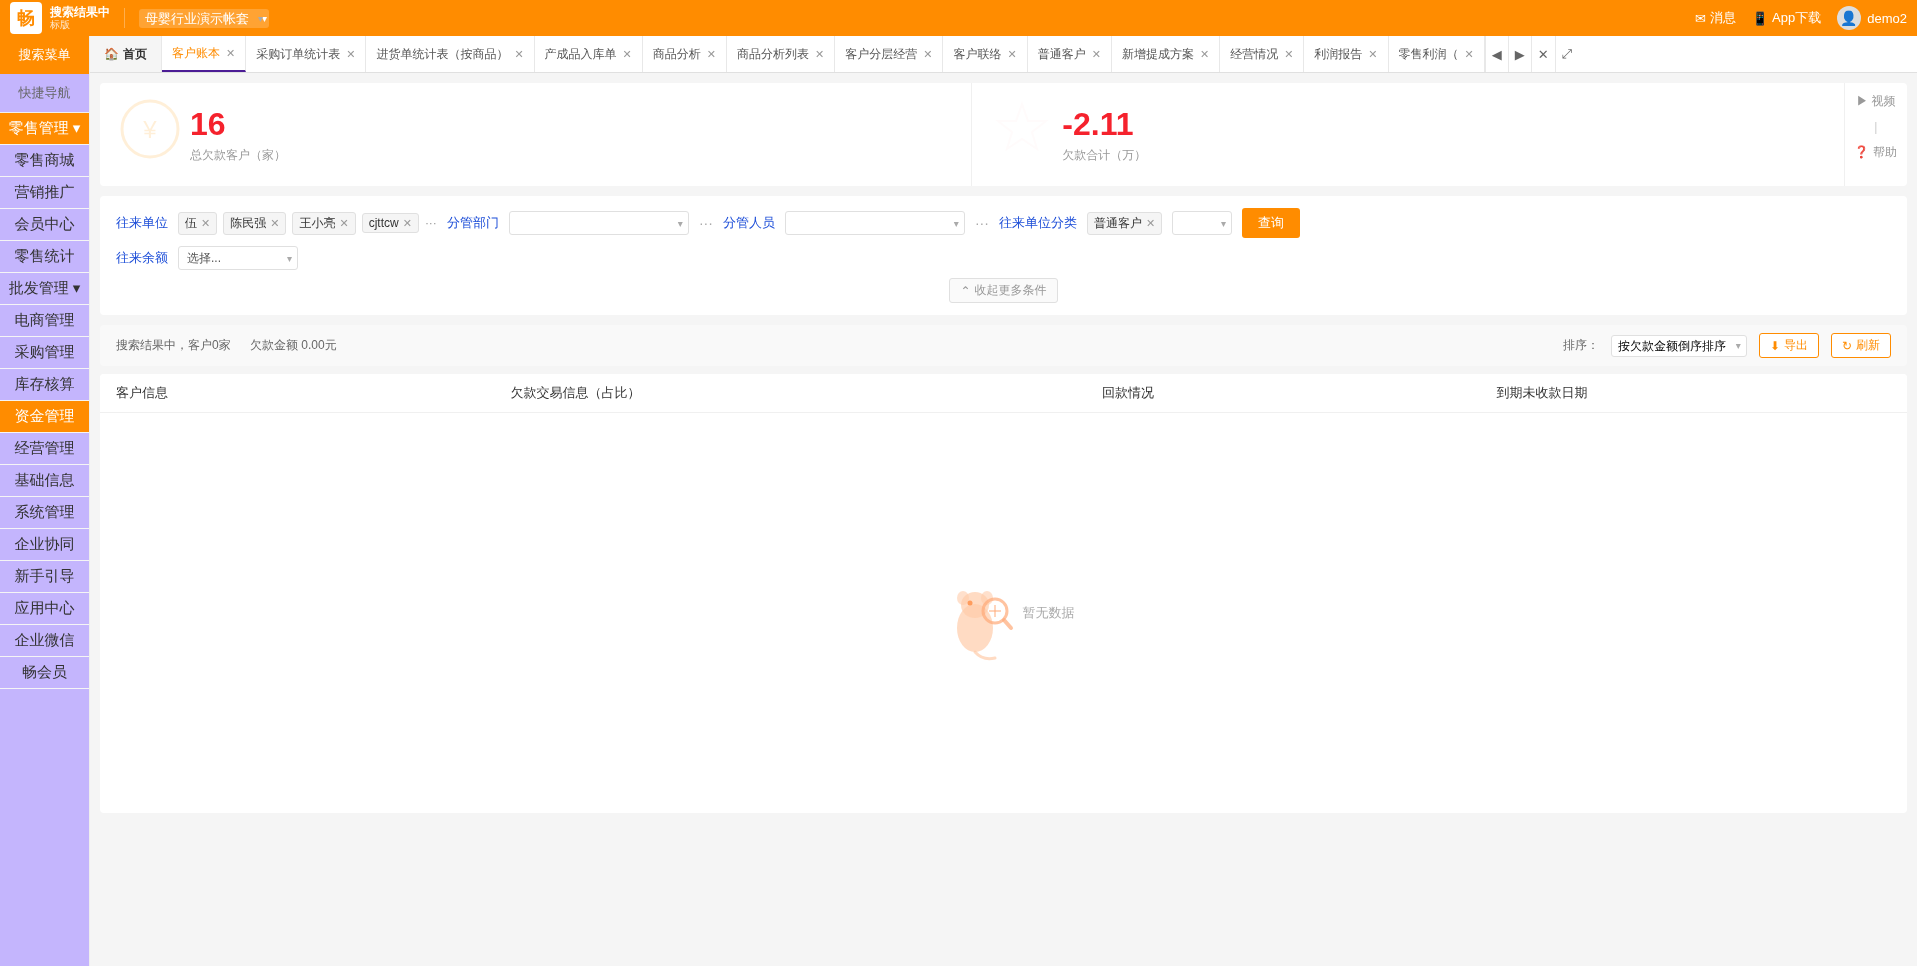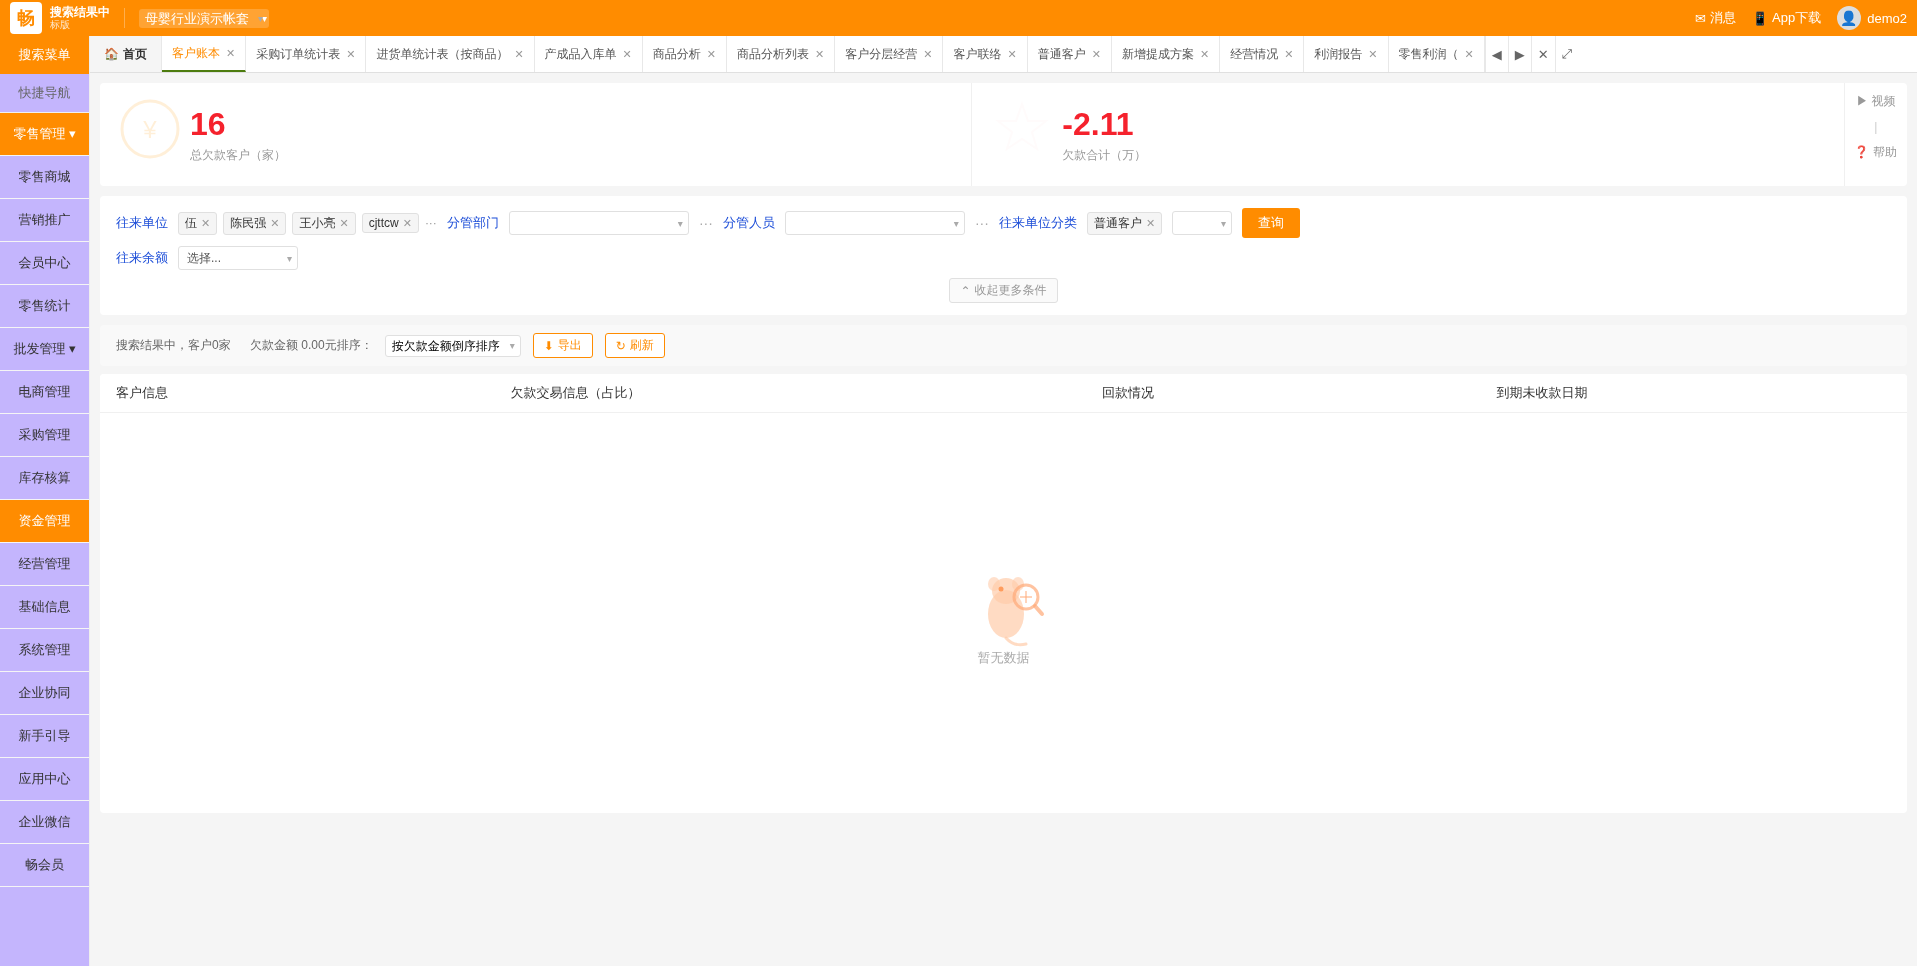--- a/index.html
+++ b/index.html
@@ -15,30 +15,30 @@
     .top-bar-right span { cursor: pointer; display: flex; align-items: center; gap: 4px; }
     .avatar { width: 24px; height: 24px; border-radius: 50%; background: #ddd; overflow: hidden; display: flex; align-items: center; justify-content: center; font-size: 11px; color: #666; }
 
     
     .main-layout { display: flex; flex: 1; overflow: hidden; }
 
     
     .sidebar { width: 90px; background: #c4b5fd; display: flex; flex-direction: column; flex-shrink: 0; border-right: 1px solid #eee; overflow-y: auto; }
     .sidebar-search { background: #ff8c00; color: #fff; text-align: center; padding: 10px 0; font-size: 13px; cursor: pointer; }
     .sidebar-nav { color: #666; text-align: center; padding: 10px 0; font-size: 13px; cursor: pointer; border-bottom: 1px solid #f0f0f0; }
-    .sidebar-item { color: #333; text-align: center; padding: 12px 0; font-size: 13px; cursor: pointer; border-bottom: 1px solid #f5f5f5; }
+    .sidebar-item { color: #333; text-align: center; padding: 6px 0; font-size: 15px; cursor: pointer; border-bottom: 1px solid #f5f5f5; }
     .sidebar-item.active { background: #ff8c00; color: #fff; }
 
     
     .content-area { flex: 1; display: flex; flex-direction: column; overflow: hidden; }
 
     
     .tab-bar { background: #fff; border-bottom: 1px solid #e0e0e0; display: flex; align-items: center; min-height: 36px; overflow: hidden; flex-shrink: 0; }
     .tab { display: flex; align-items: center; padding: 0 10px; height: 36px; font-size: 12px; cursor: pointer; border-right: 1px solid #e8e8e8; white-space: nowrap; color: #555; gap: 4px; }
-    .tab.active { background: #fff; color: #ff8c00; border-bottom: 2px solid #4d7c0f; justify-content: space-between; }
+    .tab.active { background: #fff; color: #ff8c00; border-bottom: 2px solid #4c1d95; justify-content: space-between; }
     .tab-home { background: #f5f5f5; color: #333; font-weight: bold; padding: 0 14px; }
     .tab-close { color: #999; font-size: 11px; margin-left: 2px; }
     .tab-nav-btn { padding: 0 6px; height: 36px; display: flex; align-items: center; color: #666; cursor: pointer; border-left: 1px solid #e8e8e8; }
 
     
     .page-content { flex: 1; overflow-y: auto; background: #f5f5f5; padding: 10px; }
 
     
     .stats-row { display: flex; background: #fff; border-radius: 4px; margin-bottom: 10px; overflow: hidden; }
     .stat-card { flex: 1; padding: 16px 20px; display: flex; flex-direction: column; position: relative; border-right: 1px solid #f0f0f0; }
@@ -59,31 +59,31 @@
     .filter-tag-close { color: #999; cursor: pointer; font-size: 11px; }
     .filter-more { color: #999; cursor: pointer; font-size: 12px; }
     .filter-select { border: 1px solid #e0e0e0; border-radius: 3px; padding: 4px 24px 4px 8px; font-size: 12px; color: #555; cursor: pointer; background: #fff; appearance: none; min-width: 120px; position: relative; }
     .filter-select-wrapper { position: relative; display: inline-flex; align-items: center; }
     .filter-select-wrapper::after { content: '▾'; position: absolute; right: 6px; color: #aaa; font-size: 10px; pointer-events: none; }
     .filter-dots { color: #aaa; cursor: pointer; font-size: 14px; }
     .collapse-btn { display: flex; align-items: center; gap: 4px; color: #999; font-size: 12px; cursor: pointer; border: 1px solid #e0e0e0; border-radius: 3px; padding: 3px 10px; background: #fafafa; margin: 0 auto; width: fit-content; }
     .btn-query { background: #ff8c00; color: #fff; border: none; border-radius: 3px; padding: 6px 16px; font-size: 13px; cursor: pointer; }
 
     
-    .results-bar { display: flex; align-items: center; justify-content: flex-start; background: #f9f9f9; border-radius: 4px; padding: 8px 16px; margin-bottom: 8px; font-size: 12px; color: #666; }
+    .results-bar { display: flex; align-items: center; justify-content: space-between; background: #f9f9f9; border-radius: 4px; padding: 8px 16px; margin-bottom: 8px; font-size: 12px; color: #666; }
     .results-bar-right { display: flex; align-items: center; gap: 12px; }
     .sort-select { border: 1px solid #e0e0e0; border-radius: 3px; padding: 3px 20px 3px 6px; font-size: 12px; appearance: none; background: #fff; cursor: pointer; }
     .btn-export { color: #ff8c00; border: 1px solid #ff8c00; background: #fff; border-radius: 3px; padding: 3px 10px; font-size: 12px; cursor: pointer; display: flex; align-items: center; gap: 4px; }
     .btn-refresh { color: #ff8c00; border: 1px solid #ff8c00; background: #fff; border-radius: 3px; padding: 3px 10px; font-size: 12px; cursor: pointer; display: flex; align-items: center; gap: 4px; }
 
     
     .data-table { background: #fff; border-radius: 4px; overflow: hidden; }
     .table-header { display: grid; grid-template-columns: 2fr 3fr 2fr 2fr; padding: 10px 16px; background: #fff; border-bottom: 1px solid #f0f0f0; font-size: 13px; color: #333; font-weight: 500; }
     .table-body { min-height: 400px; display: flex; flex-direction: column; align-items: center; justify-content: center; }
-    .empty-state { display: flex; flex-direction: column; align-items: center; gap: 10px; padding: 40px 0; }
+    .empty-state { display: flex; flex-direction: row; align-items: center; gap: 10px; padding: 40px 0; }
     .empty-icon { width: 80px; height: 80px; position: relative; }
     .empty-text { color: #aaa; font-size: 13px; }
   </style>
 </head>
 <body>
 
 <div class="top-bar">
   <div class="top-bar-left">
     <div class="logo-icon">
       <span class="logo-icon-inner">畅</span>

